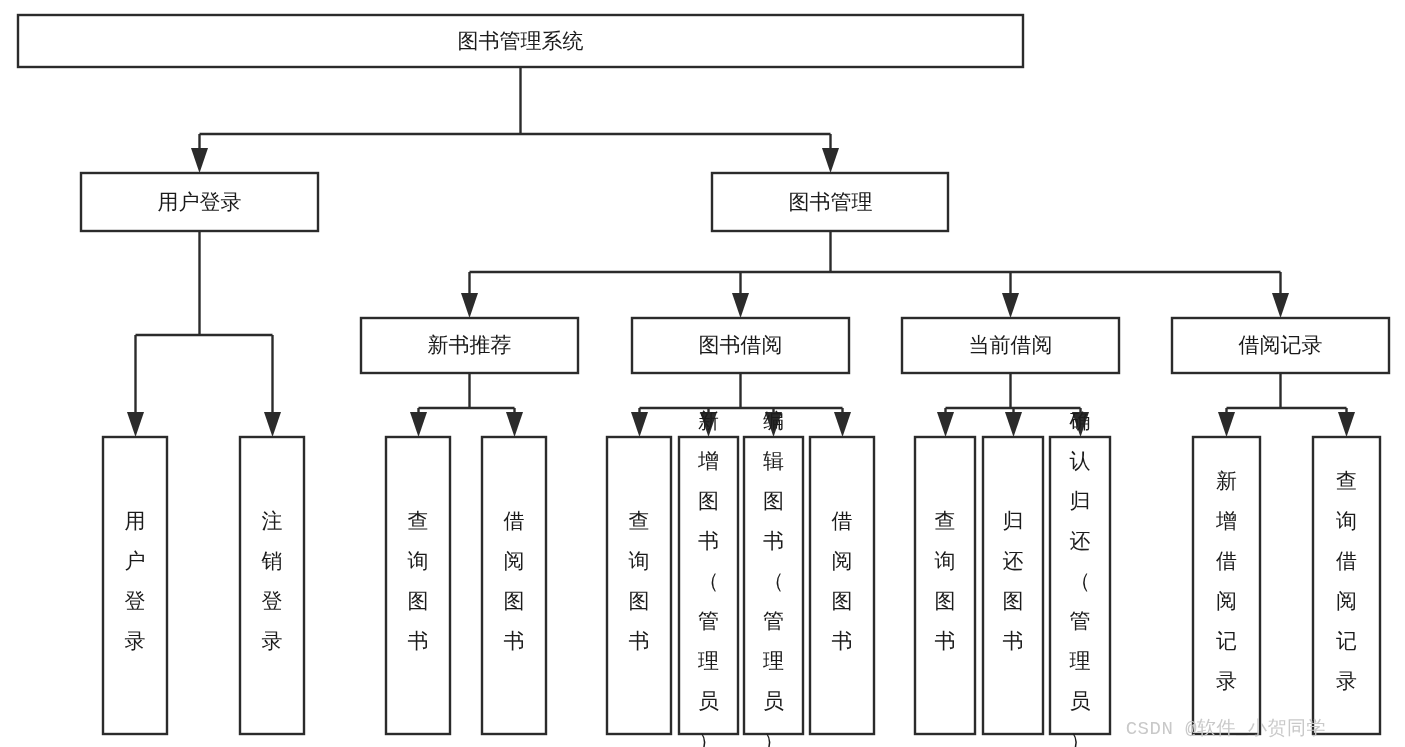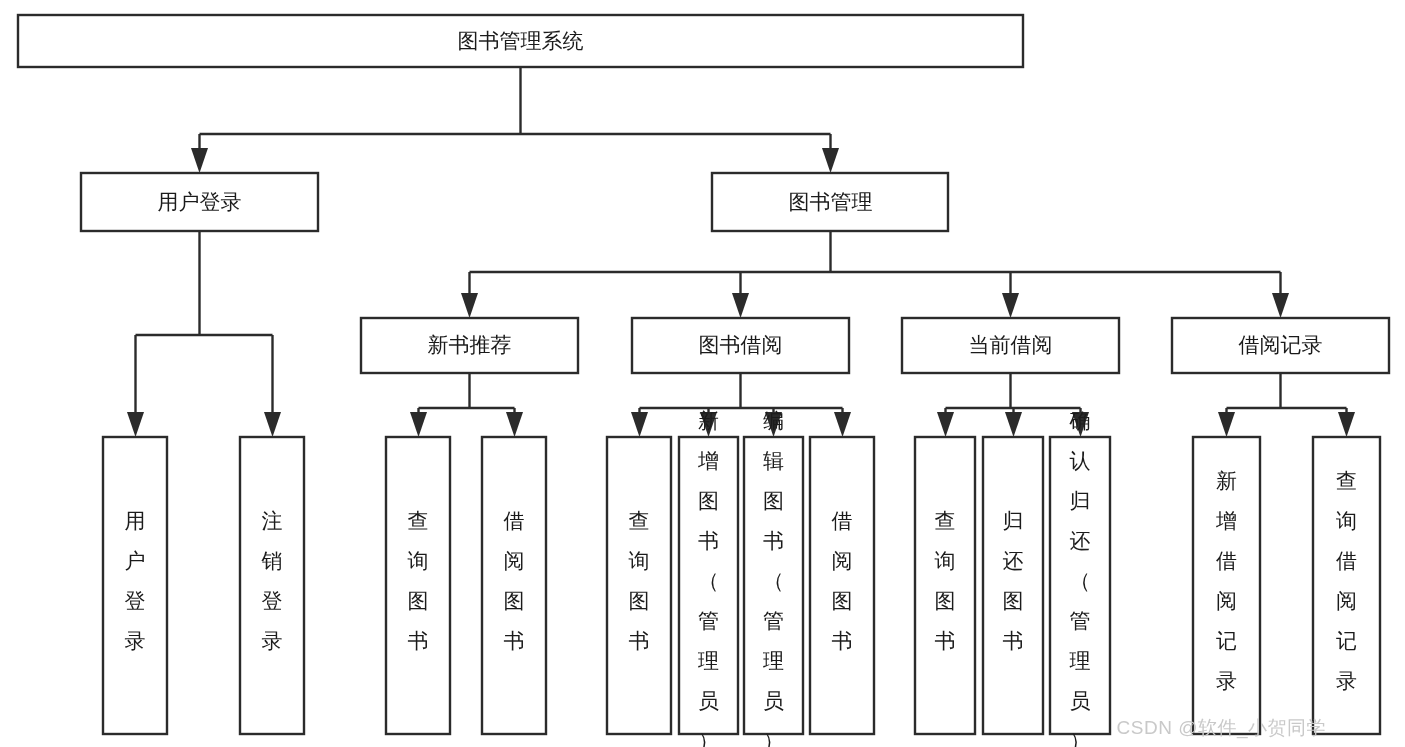--- a/index.html
+++ b/index.html
@@ -50,21 +50,21 @@
   .node-label-v {
     font-family: "Liberation Sans", "DejaVu Sans", sans-serif;
     font-size: 21px;
     fill: #1b1b1b;
     text-anchor: middle;
   }
   .watermark-text {
     position: absolute;
     right: 14px;
     bottom: 6px;
-    font-family: Liberation Sans, sans-serif;
+    font-family: Liberation Mono, monospace;
     font-size: 19px;
     color: #c9c9c9;
     letter-spacing: 0.5px;
     white-space: nowrap;
     user-select: none;
   }
 </style>
 </head>
 <body>
 

